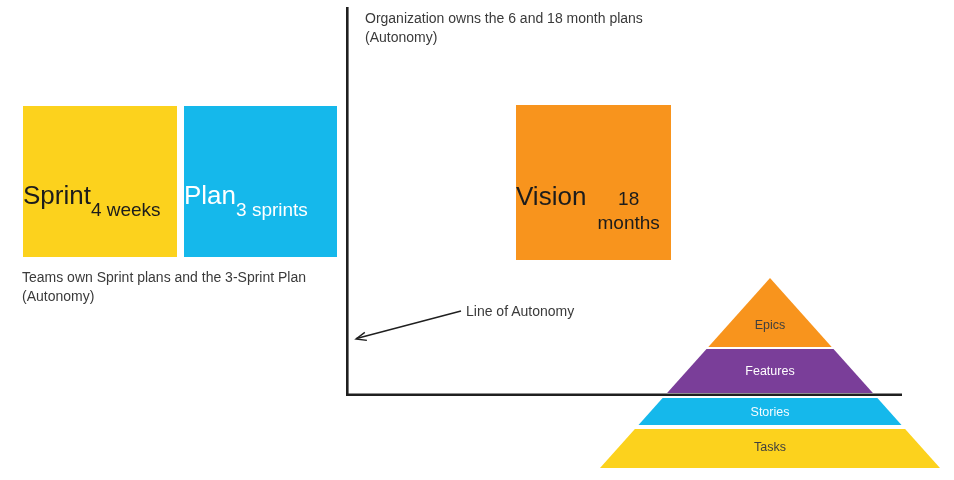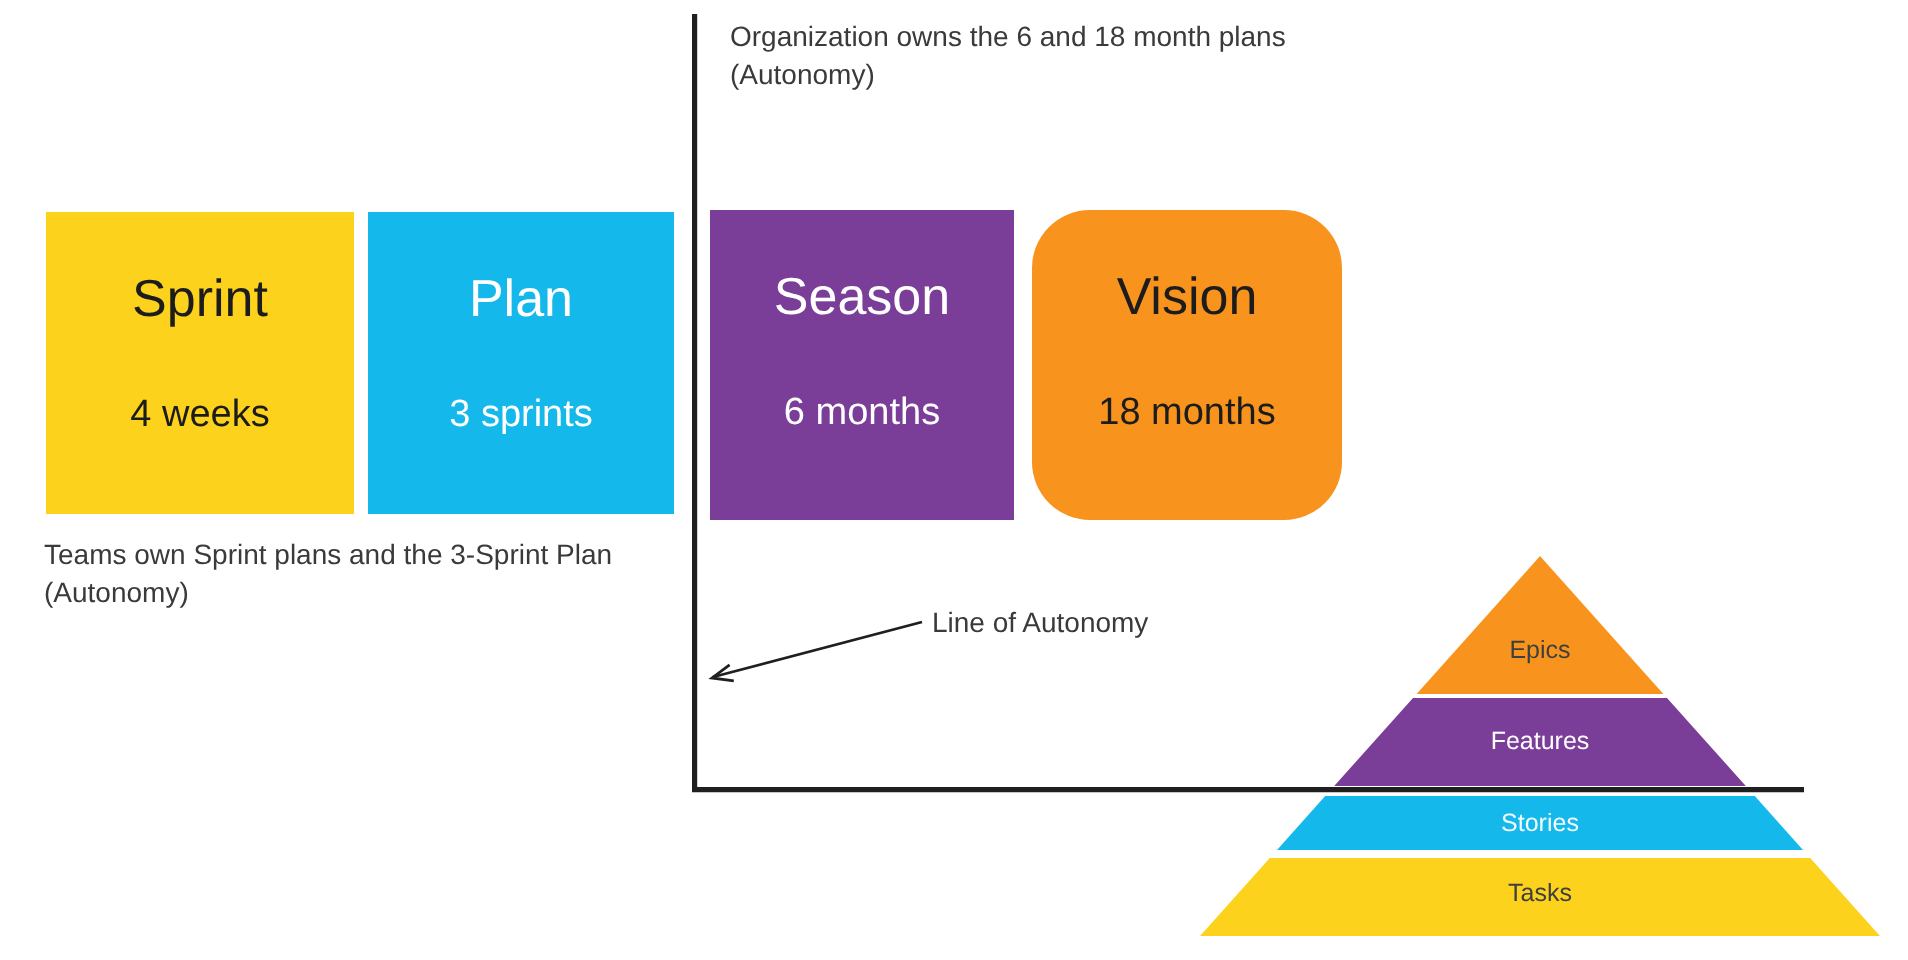--- a/index.html
+++ b/index.html
@@ -8,33 +8,33 @@
     background: #ffffff;
     font-family: "Liberation Sans", sans-serif;
     position: relative;
     overflow: hidden;
   }
   .stage { position: absolute; inset: 0; width: 954px; height: 480px; }
 
   .box {
     position: absolute;
     display: flex;
-    flex-direction: column;
+    flex-direction: row;
     align-items: center;
     text-align: center;
     box-sizing: border-box;
     padding-top: 26px;
   }
   .box .box-title { font-size: 26px; line-height: 34px; }
   .box .box-subtitle { font-size: 19px; line-height: 24px; margin-top: 30px; }
 
   .box-sprint { left: 23px;  top: 106px; width: 154px; height: 151px; }
   .box-plan   { left: 184px; top: 106px; width: 153px; height: 151px; }
   .box-season { left: 355px; top: 105px; width: 152px; height: 155px; }
-  .box-vision { left: 516px; top: 105px; width: 155px; height: 155px; border-radius: 29px; }
+  .box-vision { left: 516px; top: 105px; width: 155px; height: 155px; }
 
   .annot {
     position: absolute;
     font-size: 14px;
     line-height: 19px;
     color: #3a3a3a;
     white-space: nowrap;
   }
   .annot-alignment { left: 365px; top: 9px; }
   .annot-autonomy  { left: 22px;  top: 268px; }
@@ -76,24 +76,20 @@
   <div class="box box-sprint" style="background: rgb(252, 210, 29);">
     <div class="box-title" style="color: rgb(28, 28, 28);">Sprint</div>
     <div class="box-subtitle" style="color: rgb(28, 28, 28);">4 weeks</div>
   </div>
 
   <div class="box box-plan" style="background: rgb(21, 184, 235);">
     <div class="box-title" style="color: rgb(255, 255, 255);">Plan</div>
     <div class="box-subtitle" style="color: rgb(255, 255, 255);">3 sprints</div>
   </div>
 
-  <div class="box box-season" style="background: rgb(122, 62, 153);">
-    <div class="box-title" style="color: rgb(255, 255, 255);">Season</div>
-    <div class="box-subtitle" style="color: rgb(255, 255, 255);">6 months</div>
-  </div>
 
   <div class="box box-vision" style="background: rgb(248, 148, 29);">
     <div class="box-title" style="color: rgb(28, 28, 28);">Vision</div>
     <div class="box-subtitle" style="color: rgb(28, 28, 28);">18 months</div>
   </div>
 
   <div class="annot line-label">Line of Autonomy</div>
 
   <svg class="pyramid-svg" viewBox="0 0 340 190">
     <polygon points="170,0 231.7,69 108.3,69" fill="#F8941D"></polygon>

